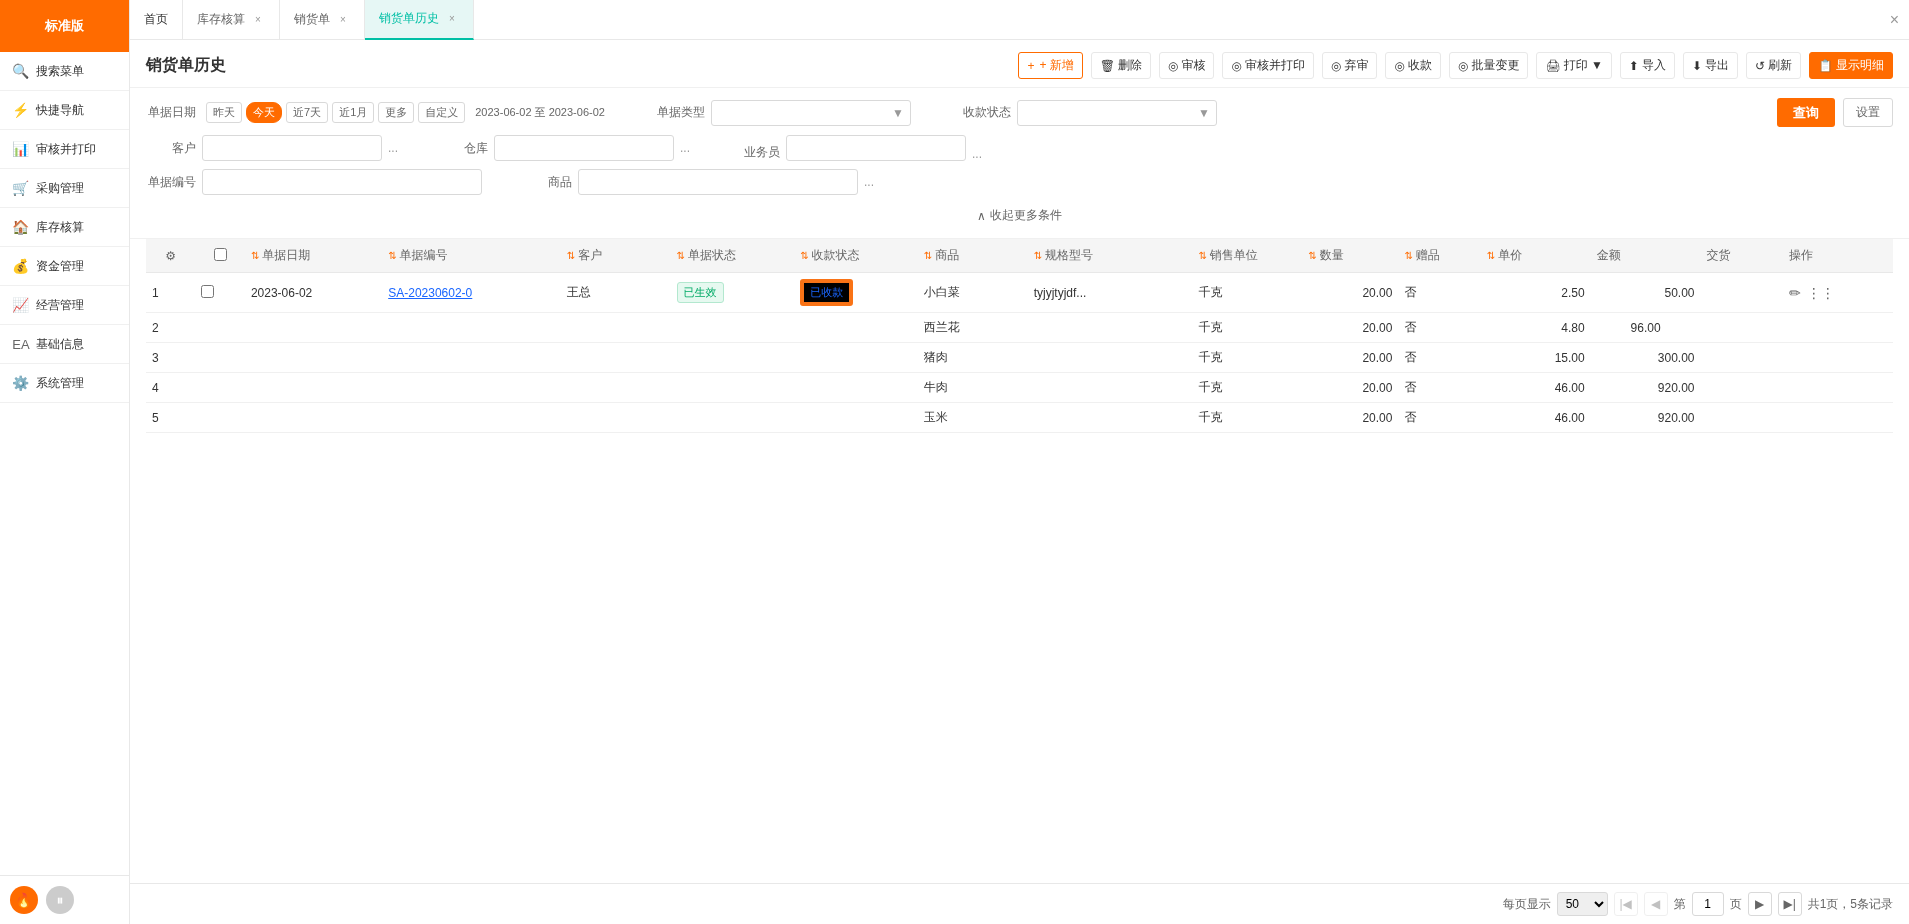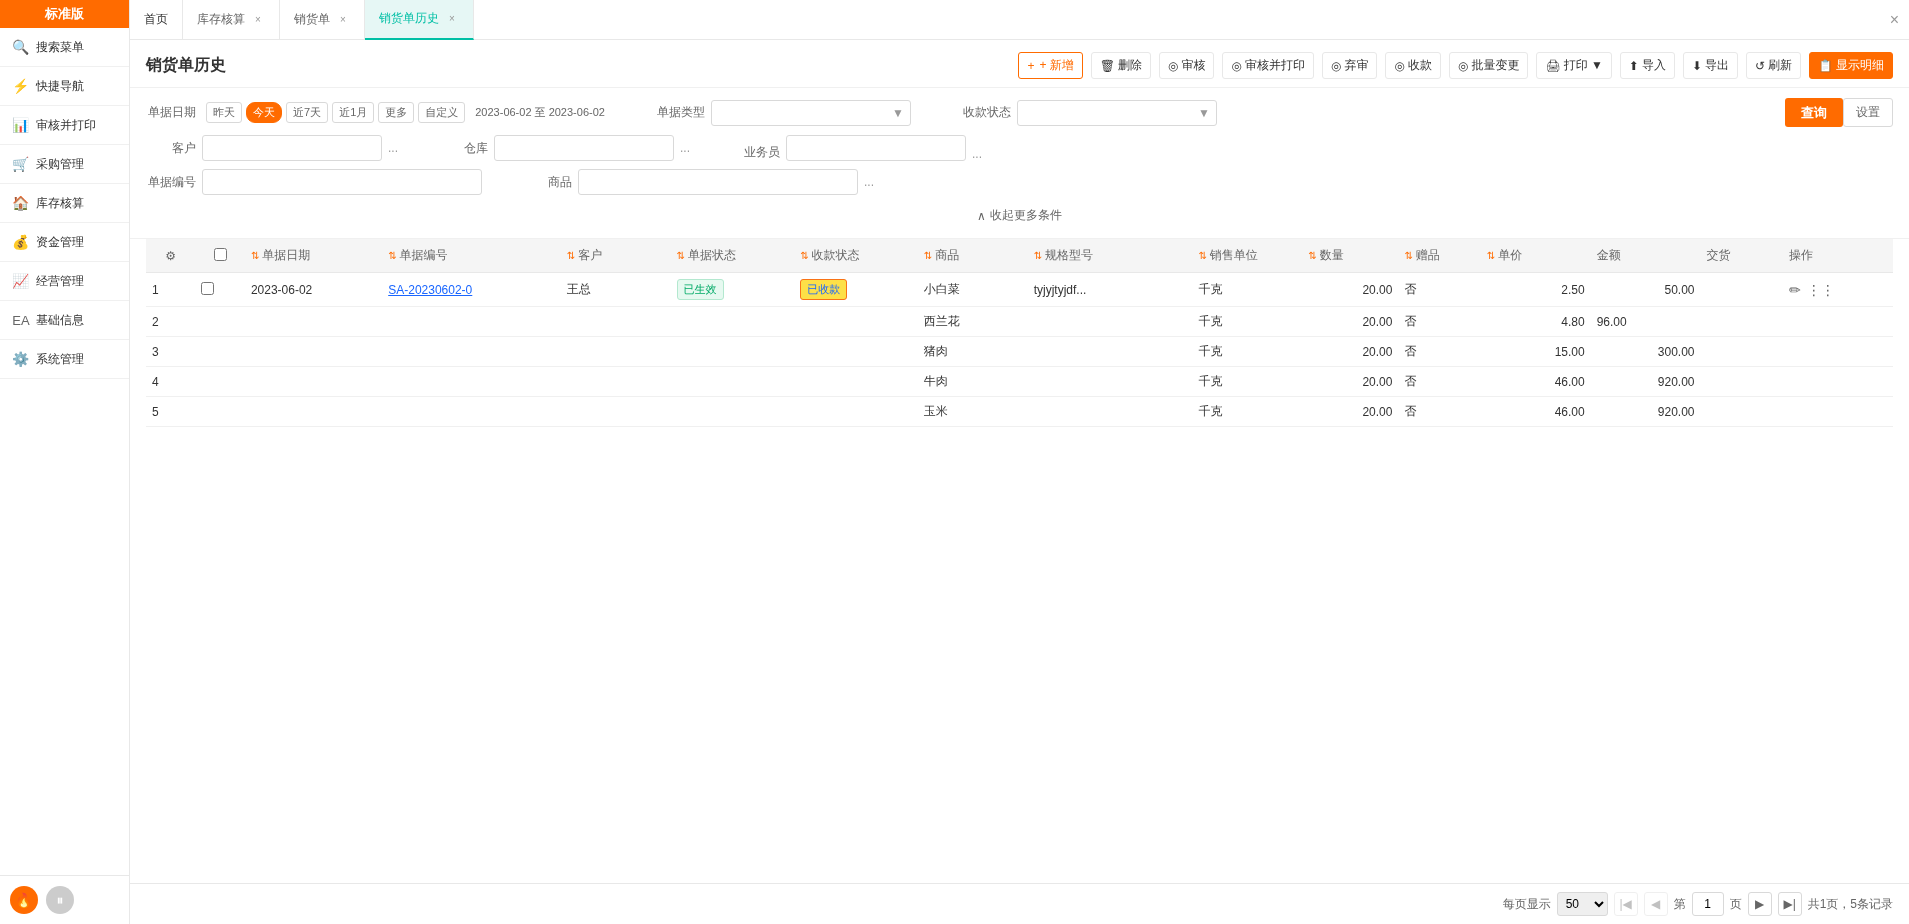--- a/index.html
+++ b/index.html
@@ -9,21 +9,21 @@
     .sidebar {
       width: 130px;
       background: #fff;
       border-right: 1px solid #e8e8e8;
       display: flex;
       flex-direction: column;
       height: 100%;
       flex-shrink: 0;
     }
     .sidebar-header {
-      height: 28px;
+      height: 52px;
       background: #ff6b00;
       display: flex;
       align-items: center;
       justify-content: center;
       color: #fff;
       font-size: 13px;
       font-weight: bold;
     }
     .sidebar-item {
       display: flex;
@@ -288,21 +288,21 @@
       overflow: hidden;
       text-overflow: ellipsis;
     }
     .status-badge {
       display: inline-block;
       padding: 2px 6px;
       border-radius: 3px;
       font-size: 11px;
     }
     .status-green { background: #e6f9f0; color: #00aa66; border: 1px solid #b3e8cf; }
-    .status-blue { background: #fde047; color: #1a66ff; border: 1px solid #f97316; }
+    .status-blue { background: #000000; color: #1a66ff; border: 4px solid #f97316; }
     .link-text { color: #1a66ff; cursor: pointer; text-decoration: underline; }
     .action-icons { display: flex; gap: 6px; }
     .action-icon { color: #666; cursor: pointer; font-size: 14px; }
 
     
     .th-gear { width: 36px; text-align: center; }
     .th-checkbox { width: 36px; text-align: center; }
 
     
     .table-footer {
@@ -506,21 +506,21 @@
         </div>
 
         <div class="filter-item" style="margin-left:30px;">
           <span class="filter-label">收款状态</span>
           <div class="filter-select" style="min-width:200px;">
             <span></span>
             <span style="color:#999;">▼</span>
           </div>
         </div>
 
-        <div style="margin-left:auto; display:flex; ">
+        <div style="margin-left:auto; display:flex; gap:8px;">
           <button class="query-btn">查询</button>
           <button class="setting-btn">设置</button>
         </div>
       </div>
 
       <div class="filter-row">
         <div class="filter-item">
           <span class="filter-label">客户</span>
           <input class="filter-input" style="min-width: 180px;">
           <span class="filter-dot">...</span>
@@ -629,21 +629,21 @@
               <td></td>
               <td></td>
               <td></td>
               <td></td>
               <td>西兰花</td>
               <td></td>
               <td>千克</td>
               <td style="text-align:right;">20.00</td>
               <td>否</td>
               <td style="text-align:right;">4.80</td>
-              <td style="text-align:left;margin-top:7px;">96.00</td>
+              <td style="text-align:center;margin-top:7px;">96.00</td>
               <td></td>
               <td></td>
             </tr>
             <tr>
               <td>3</td>
               <td></td>
               <td></td>
               <td></td>
               <td></td>
               <td></td>

